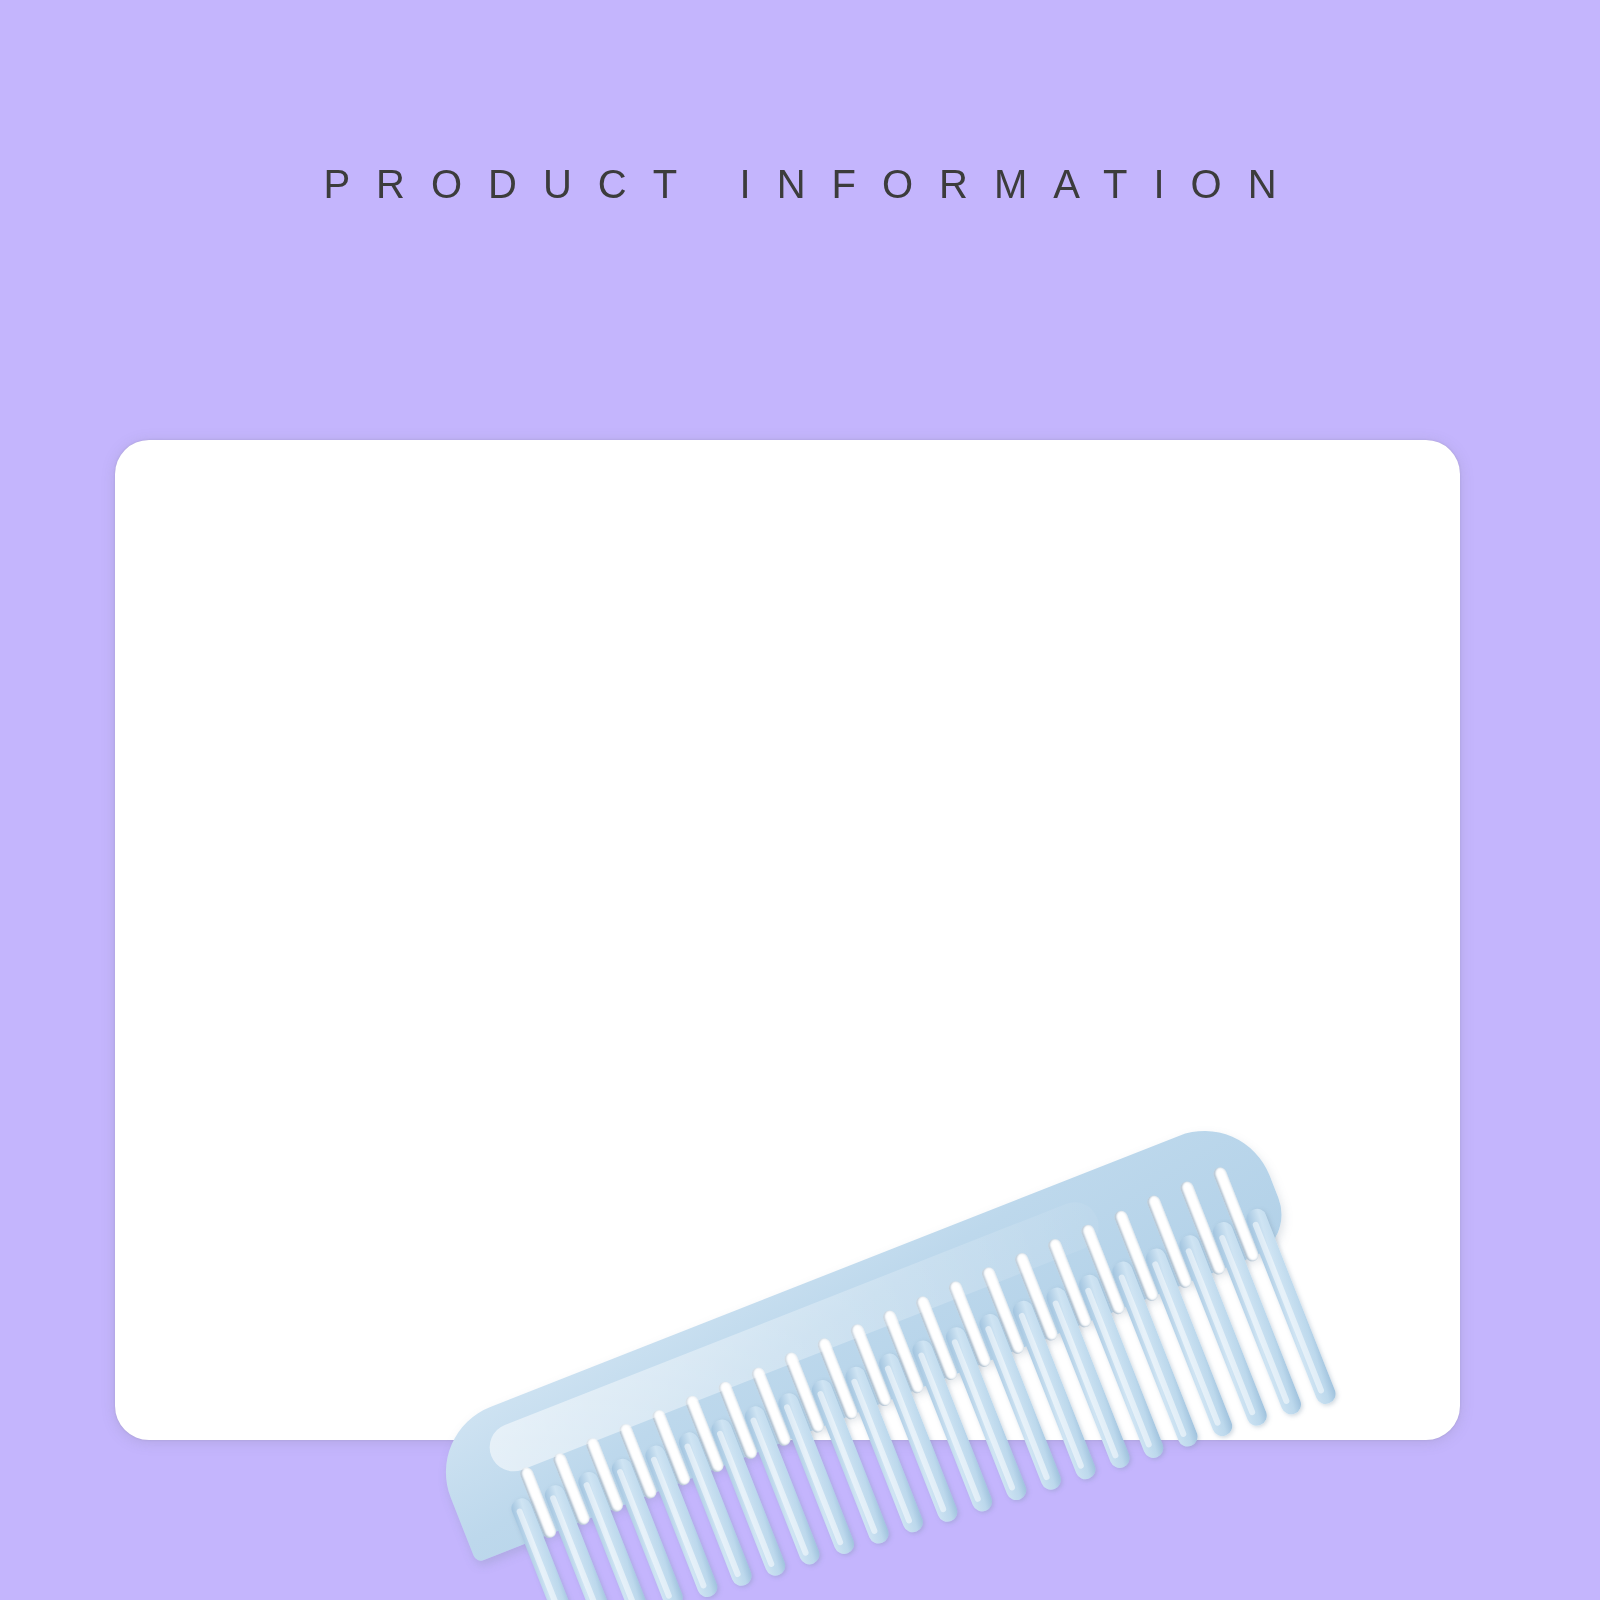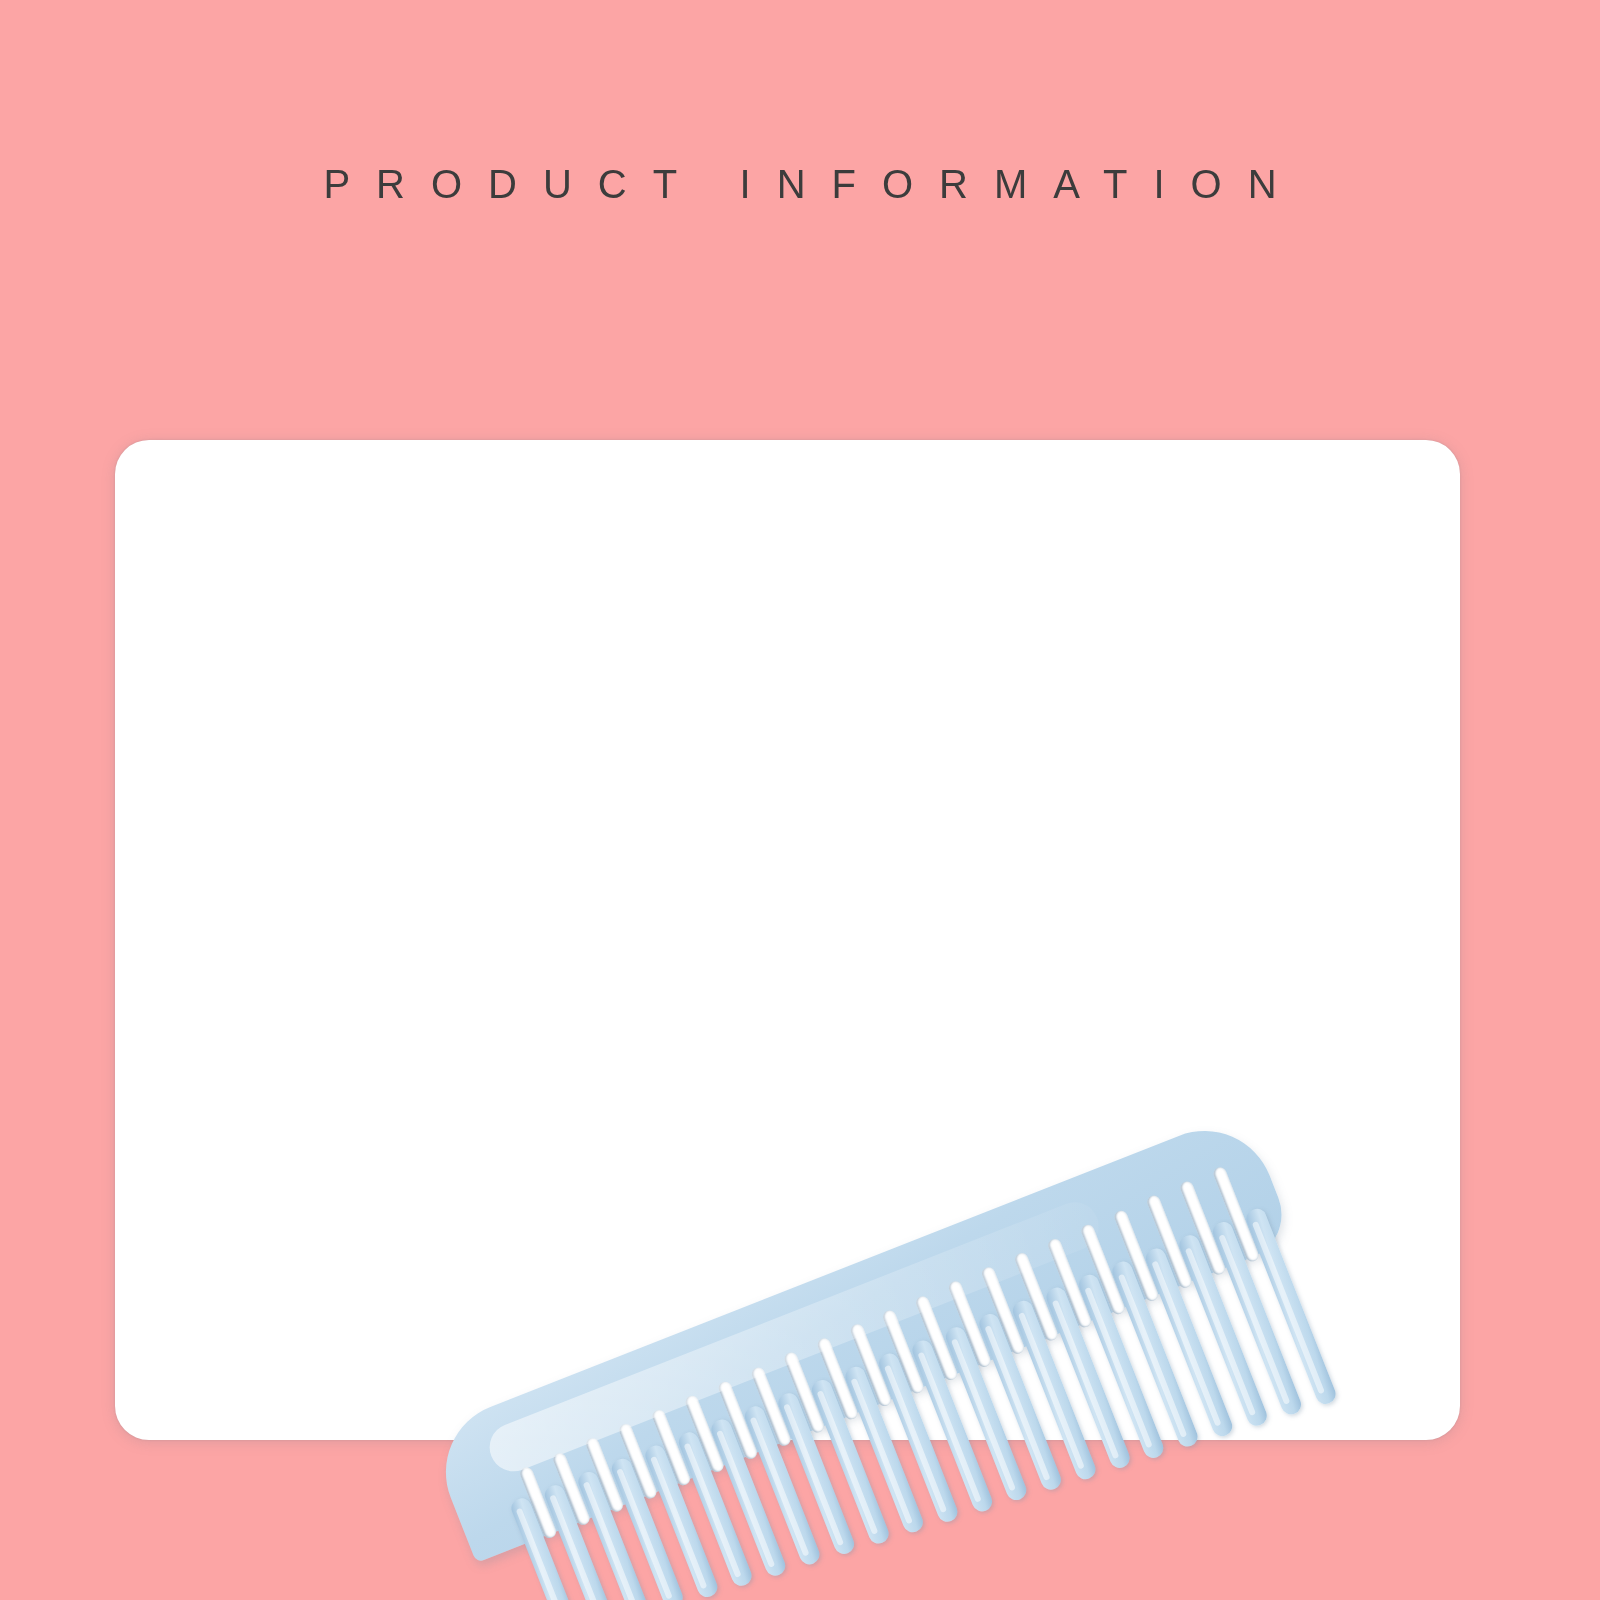--- a/index.html
+++ b/index.html
@@ -4,21 +4,21 @@
 <style>
   html, body {
     margin: 0;
     padding: 0;
     background: #ffffff;
   }
   #page {
     position: relative;
     width: 1600px;
     height: 1600px;
-    background: #fca5a5;
+    background: #c4b5fd;
     overflow: hidden;
     font-family: "Liberation Sans", sans-serif;
   }
 
   
   #title {
     position: absolute;
     left: 0;
     top: 160px;
     width: 1600px;

